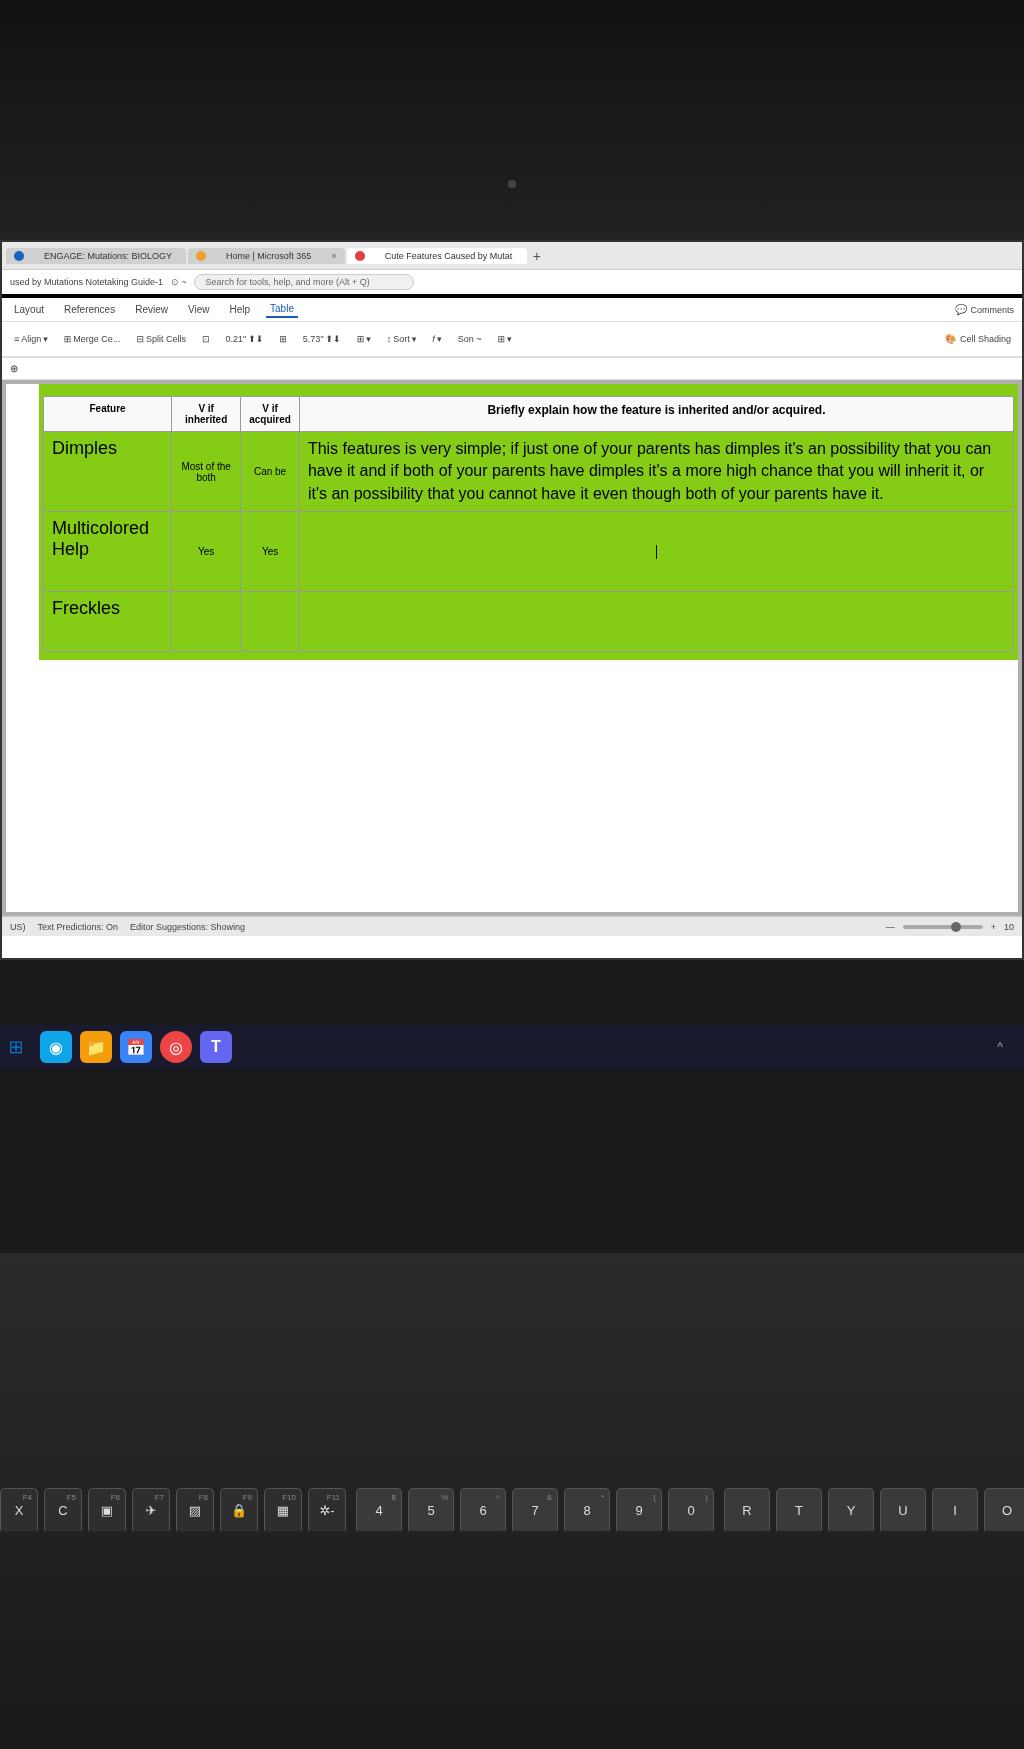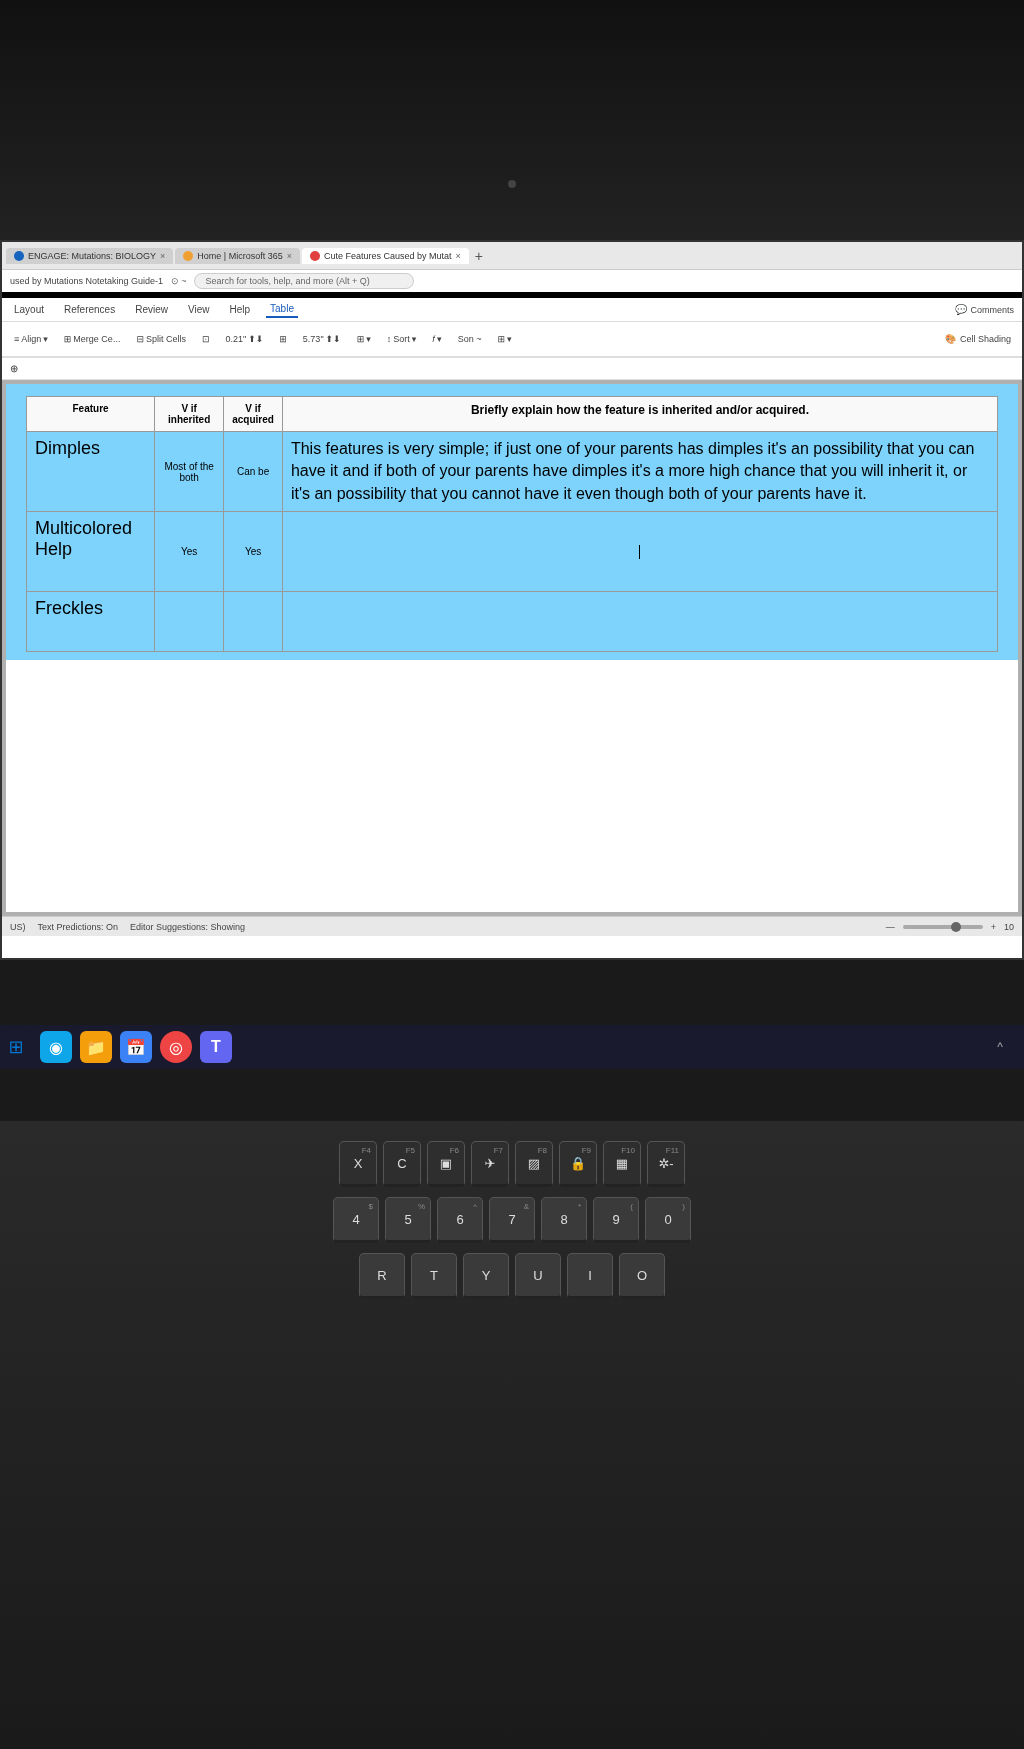--- a/index.html
+++ b/index.html
@@ -35,21 +35,21 @@
       border-bottom: 1px solid #ccc;
     }
     .tab {
       background: #d0d0d0;
       padding: 3px 8px;
       border-radius: 4px 4px 0 0;
       font-size: 9px;
       color: #333;
       display: flex;
       align-items: center;
-      gap: 4px;
+      gap: 20px;
       white-space: nowrap;
       max-width: 180px;
       overflow: hidden;
     }
     .tab.active {
       background: #fff;
     }
     .tab-close {
       font-size: 9px;
       color: #666;
@@ -72,21 +72,21 @@
       border-bottom: 1px solid #ddd;
     }
 
     
     .ribbon-search {
       background: #fff;
       height: 28px;
       display: flex;
       align-items: center;
       padding: 0 8px;
-      border-bottom: 6px solid #000000;
+      border-bottom: 4px solid #000000;
       font-size: 9px;
       gap: 8px;
     }
     .ribbon-search-box {
       background: #f0f0f0;
       border: 1px solid #ccc;
       border-radius: 10px;
       padding: 2px 10px;
       font-size: 9px;
       color: #666;
@@ -155,24 +155,25 @@
       align-items: center;
       gap: 3px;
       font-size: 9px;
       color: #444;
       padding: 2px 5px;
       cursor: pointer;
     }
 
     
     .doc-content {
-      background: #7dd3fc;
-      padding: 8px 20px;
+      background: #84cc16;
+      padding: 8px 4px;
       flex: 1;
       overflow: hidden;
+      margin-left: 33px;
     }
 
     
     .word-table {
       width: 100%;
       border-collapse: collapse;
       font-size: 11px;
       margin-top: 4px;
     }
     .word-table th, .word-table td {
@@ -269,24 +270,24 @@
       font-size: 16px;
       cursor: pointer;
     }
 
     
     .keyboard-area {
       position: absolute;
       bottom: 0;
       left: 0;
       width: 1024px;
-      height: 628px;
+      height: 496px;
       background: linear-gradient(180deg, #2a2a2a 0%, #1a1a1a 100%);
       display: flex;
-      flex-direction: column;
+      flex-direction: row;
       align-items: center;
       padding-top: 20px;
       gap: 10px;
     }
 
     .key-row {
       display: flex;
       gap: 6px;
       align-items: center;
     }

